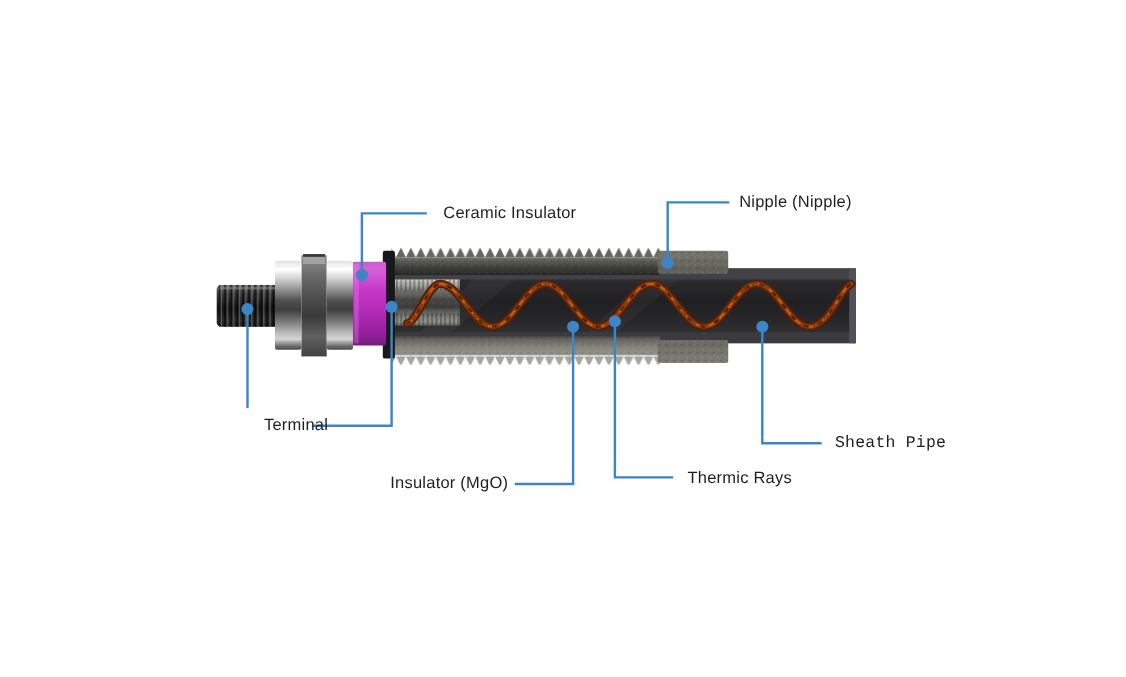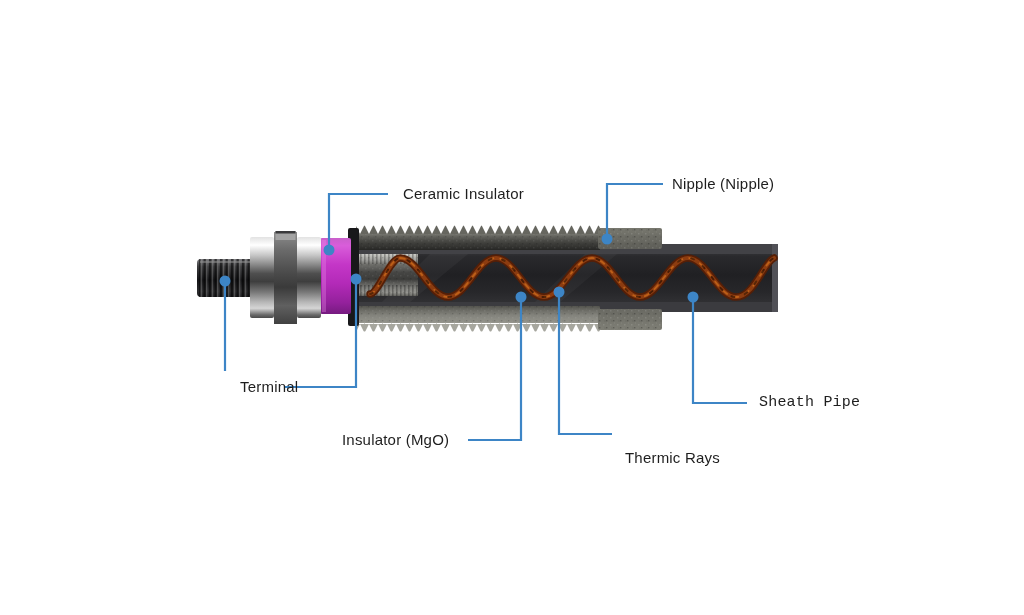--- a/index.html
+++ b/index.html
@@ -13,21 +13,21 @@
   .stage svg{position:absolute;left:0;top:0;}
   .part-label{
     position:absolute;
     font-size:15px;
     font-weight:500;
     letter-spacing:.2px;
     color:#1e1e1e;
     white-space:nowrap;
     line-height:16px;
   }
-  .lbl-right{text-align:left;}
+  .lbl-right{text-align:right;}
 </style>
 </head>
 <body>
 
 <div class="stage">
 
   <svg width="1024" height="615" viewBox="0 0 1024 615">
     <defs>
       <linearGradient id="gradInterior" x1="0" y1="244" x2="0" y2="312" gradientUnits="userSpaceOnUse">
         <stop offset="0" stop-color="#47474a"></stop>
@@ -202,17 +202,17 @@
   </svg>
 
   <div class="part-label" style="left:393px;top:186px;margin-left:10px;">Ceramic Insulator</div>
 
   <div class="part-label" style="left:672px;top:176px;">Nipple (Nipple)</div>
 
   <div class="part-label" style="left:207px;top:379px;margin-left:33px;">Terminal</div>
 
   <div class="part-label lbl-right" style="left:342px;top:432px;width:120px;">Insulator (MgO)</div>
 
-  <div class="part-label" style="left:625px;top:427px;margin-top:23px;">Thermic Rays</div>
+  <div class="part-label" style="left:625px;top:427px;">Thermic Rays</div>
 
   <div class="part-label" style="left:759px;top:395px;font-family:Liberation Mono, monospace;">Sheath Pipe</div>
 
 </div>
 
 </body></html>

